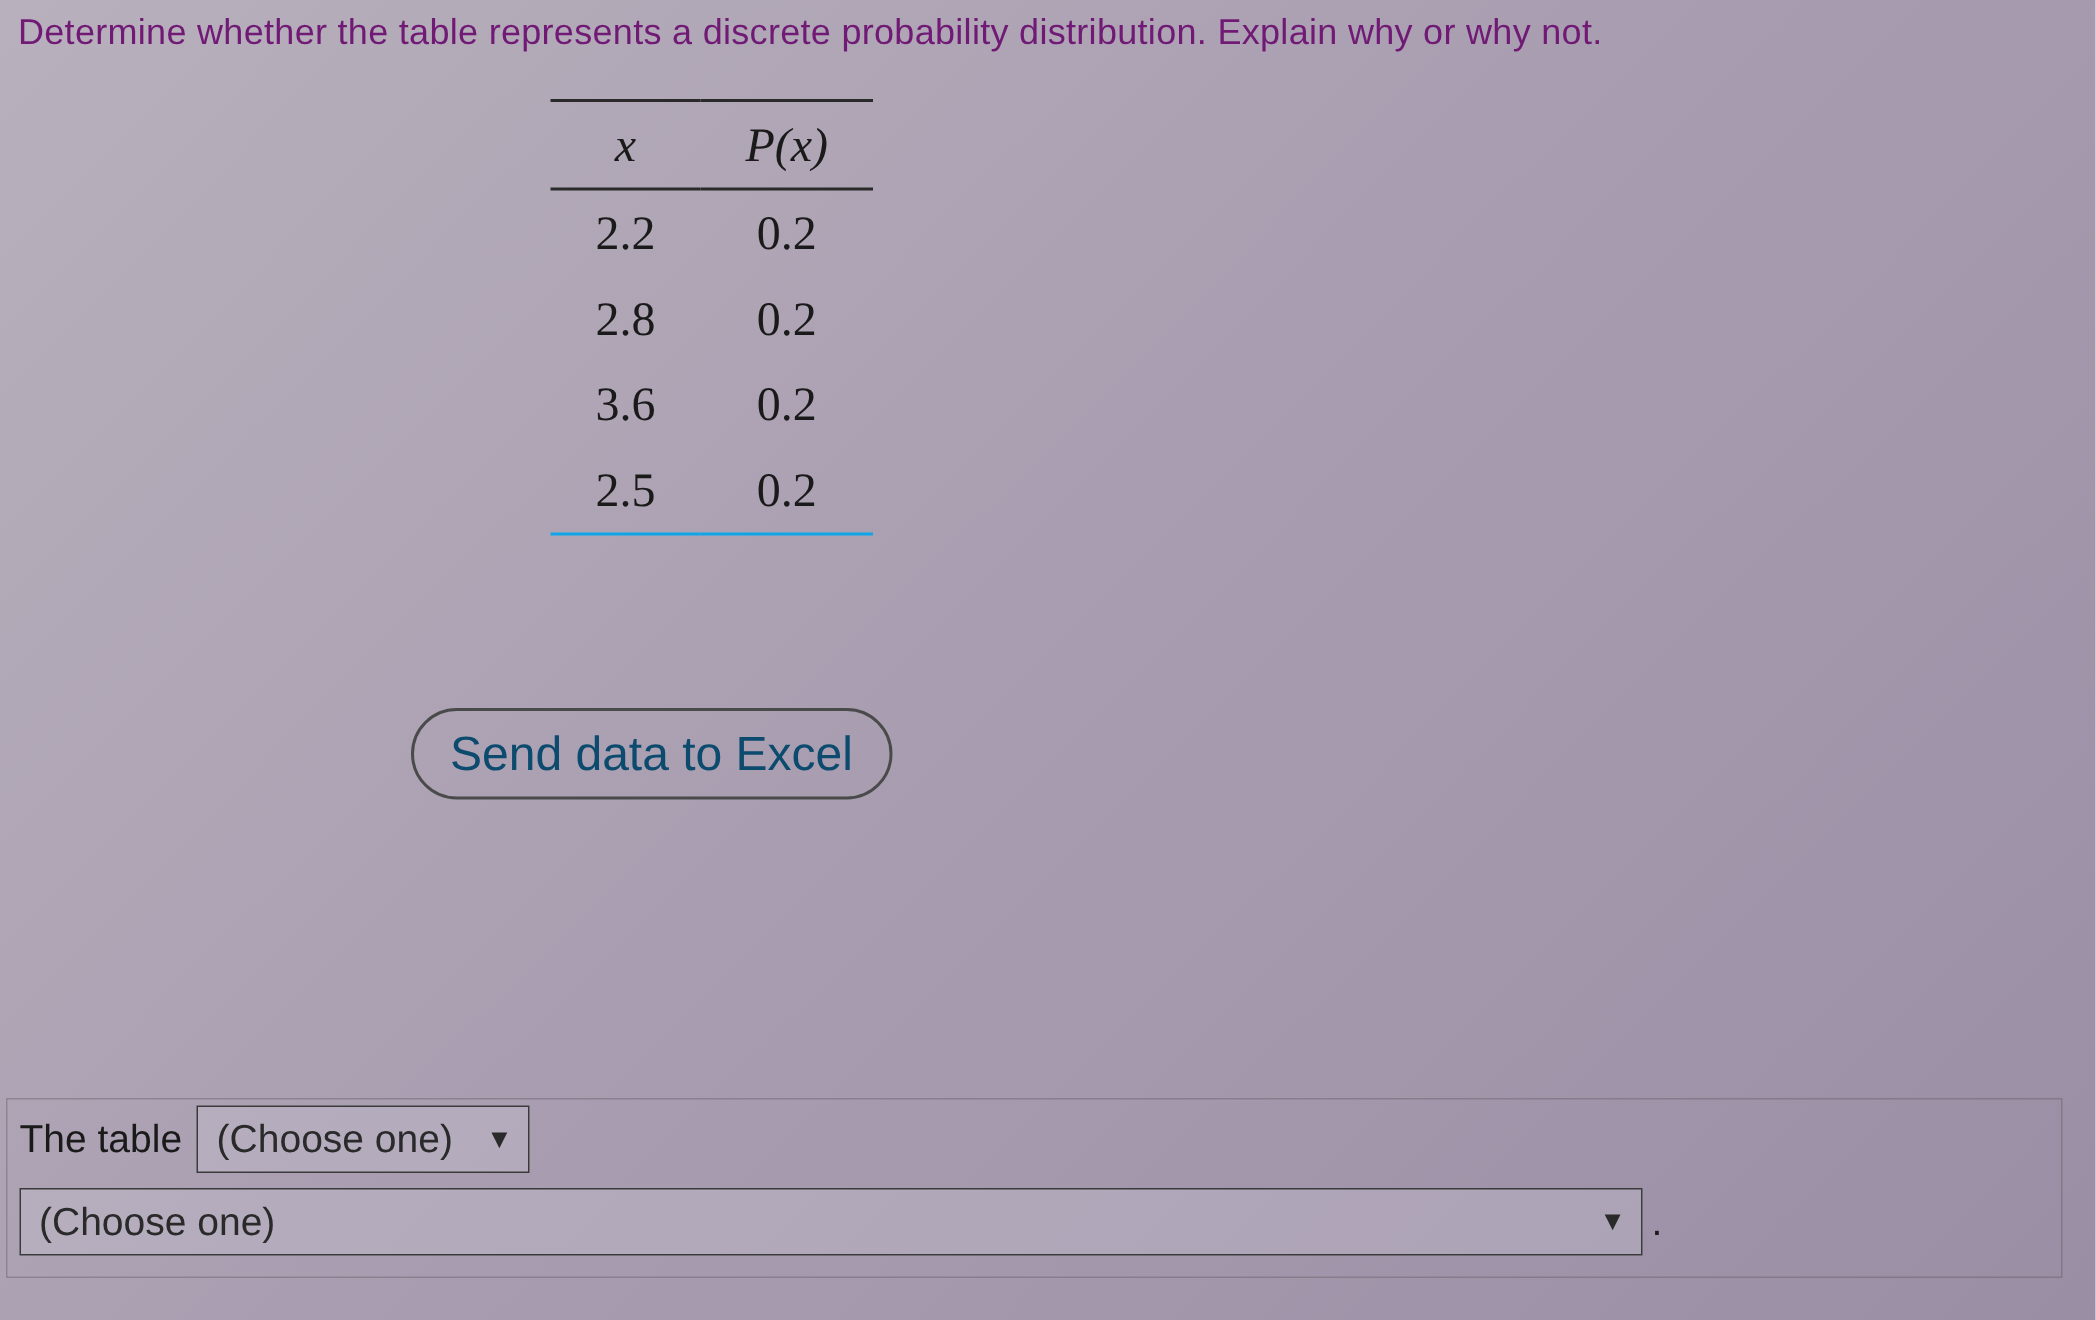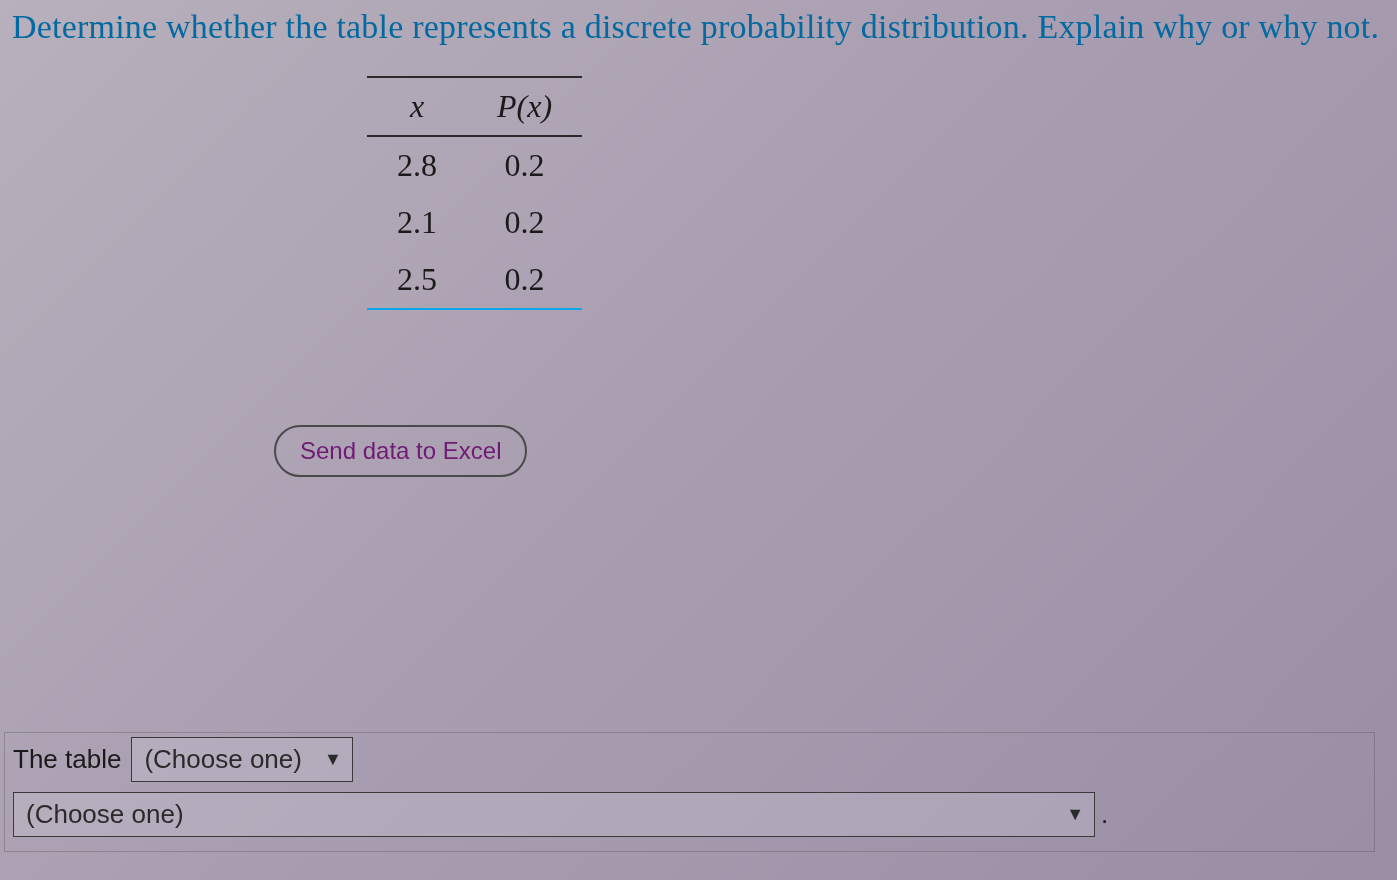--- a/index.html
+++ b/index.html
@@ -11,25 +11,24 @@
       font-family: Arial, Helvetica, sans-serif;
       background: linear-gradient(135deg, #b8b0bc 0%, #a89db0 50%, #9a8ea5 100%);
       width: 1397px;
       height: 880px;
       padding: 8px 12px;
       color: #1a1a1a;
       font-size: 25px;
       position: relative;
     }
     .question-text {
-      font-size: 34px;
-      color: #0369a1;
+      font-size: 24px;
+      color: #701a75;
       margin-bottom: 30px;
       letter-spacing: 0.2px;
-      font-family: Liberation Serif, serif;
     }
     .table-wrap {
       margin-left: 355px;
       margin-top: 20px;
     }
     .prob-table {
       border-collapse: collapse;
       font-size: 32px;
       font-family: 'Times New Roman', Times, serif;
     }
@@ -53,22 +52,22 @@
     }
     .send-excel-wrap {
       margin-top: 115px;
       margin-left: 262px;
     }
     .send-excel-btn {
       display: inline-block;
       border: 2px solid #4a4a4a;
       border-radius: 999px;
       padding: 10px 24px;
-      font-size: 24px;
-      color: #701a75;
+      font-size: 32px;
+      color: #0c4a6e;
       background: transparent;
       cursor: pointer;
       font-family: Arial, Helvetica, sans-serif;
     }
     .answer-area {
       position: absolute;
       left: 4px;
       right: 22px;
       bottom: 28px;
       border: 1px solid rgba(80,80,80,0.35);
@@ -121,25 +120,29 @@
     <thead>
       <tr>
         <th>x</th>
         <th class="px-header">
           <span style="font-style:italic;">P</span>(<span style="font-style:italic;">x</span>)
         </th>
       </tr>
     </thead>
     <tbody>
       <tr>
+        <td>2.2</td>
+        <td>0.2</td>
+      </tr>
+      <tr>
         <td>2.8</td>
         <td>0.2</td>
       </tr>
       <tr>
-        <td>2.1</td>
+        <td>3.6</td>
         <td>0.2</td>
       </tr>
       <tr>
         <td>2.5</td>
         <td>0.2</td>
       </tr>
     </tbody>
   </table>
 </div>
 

